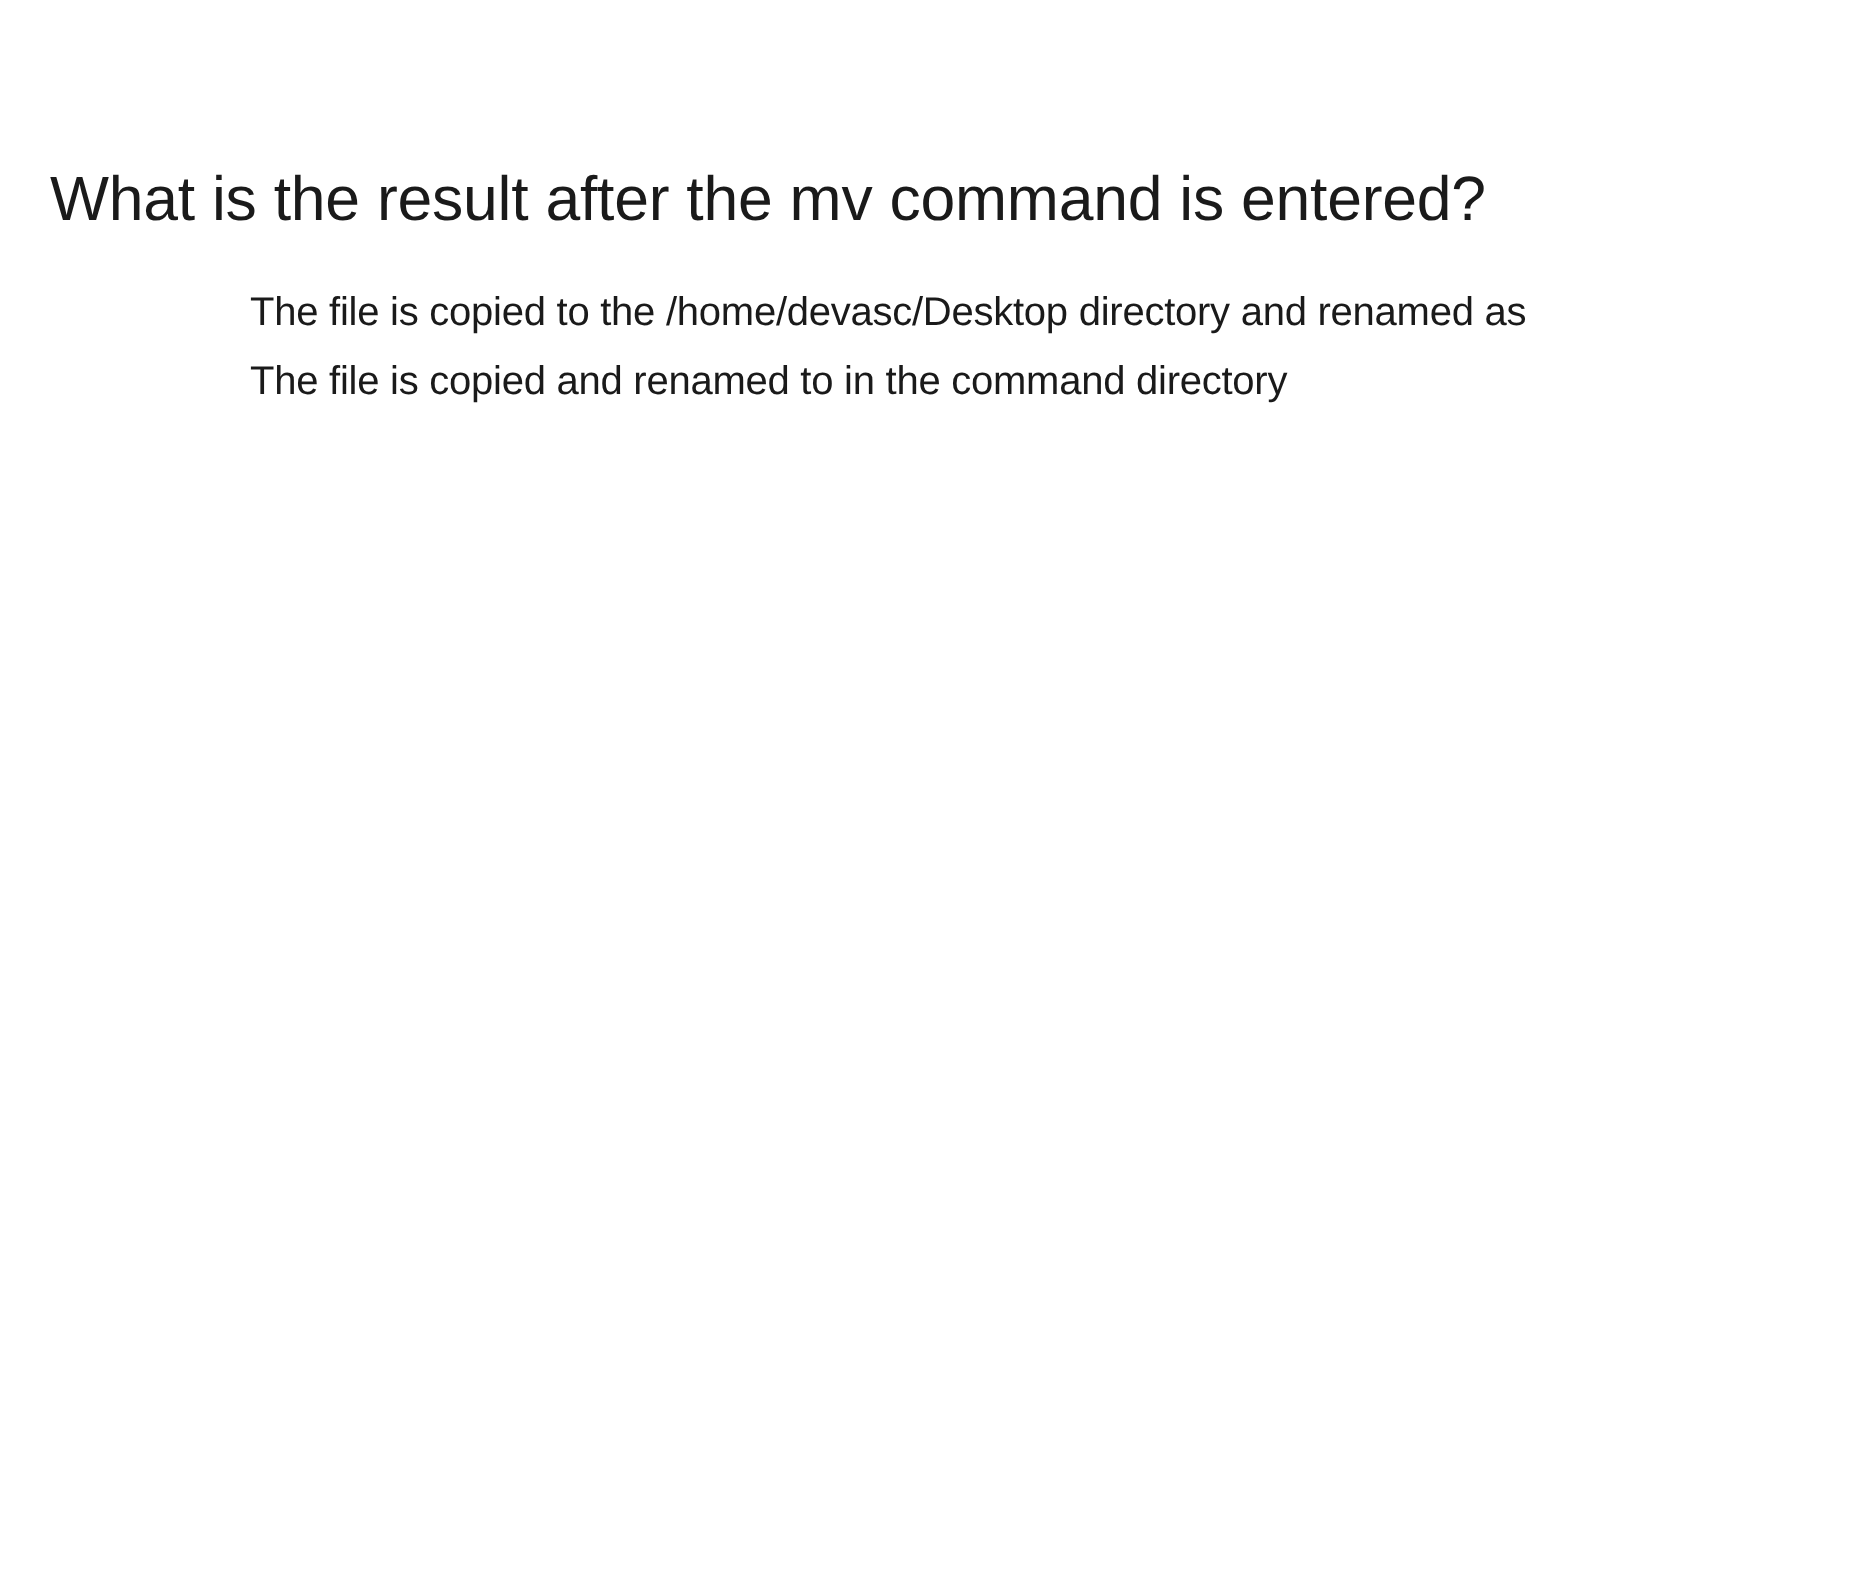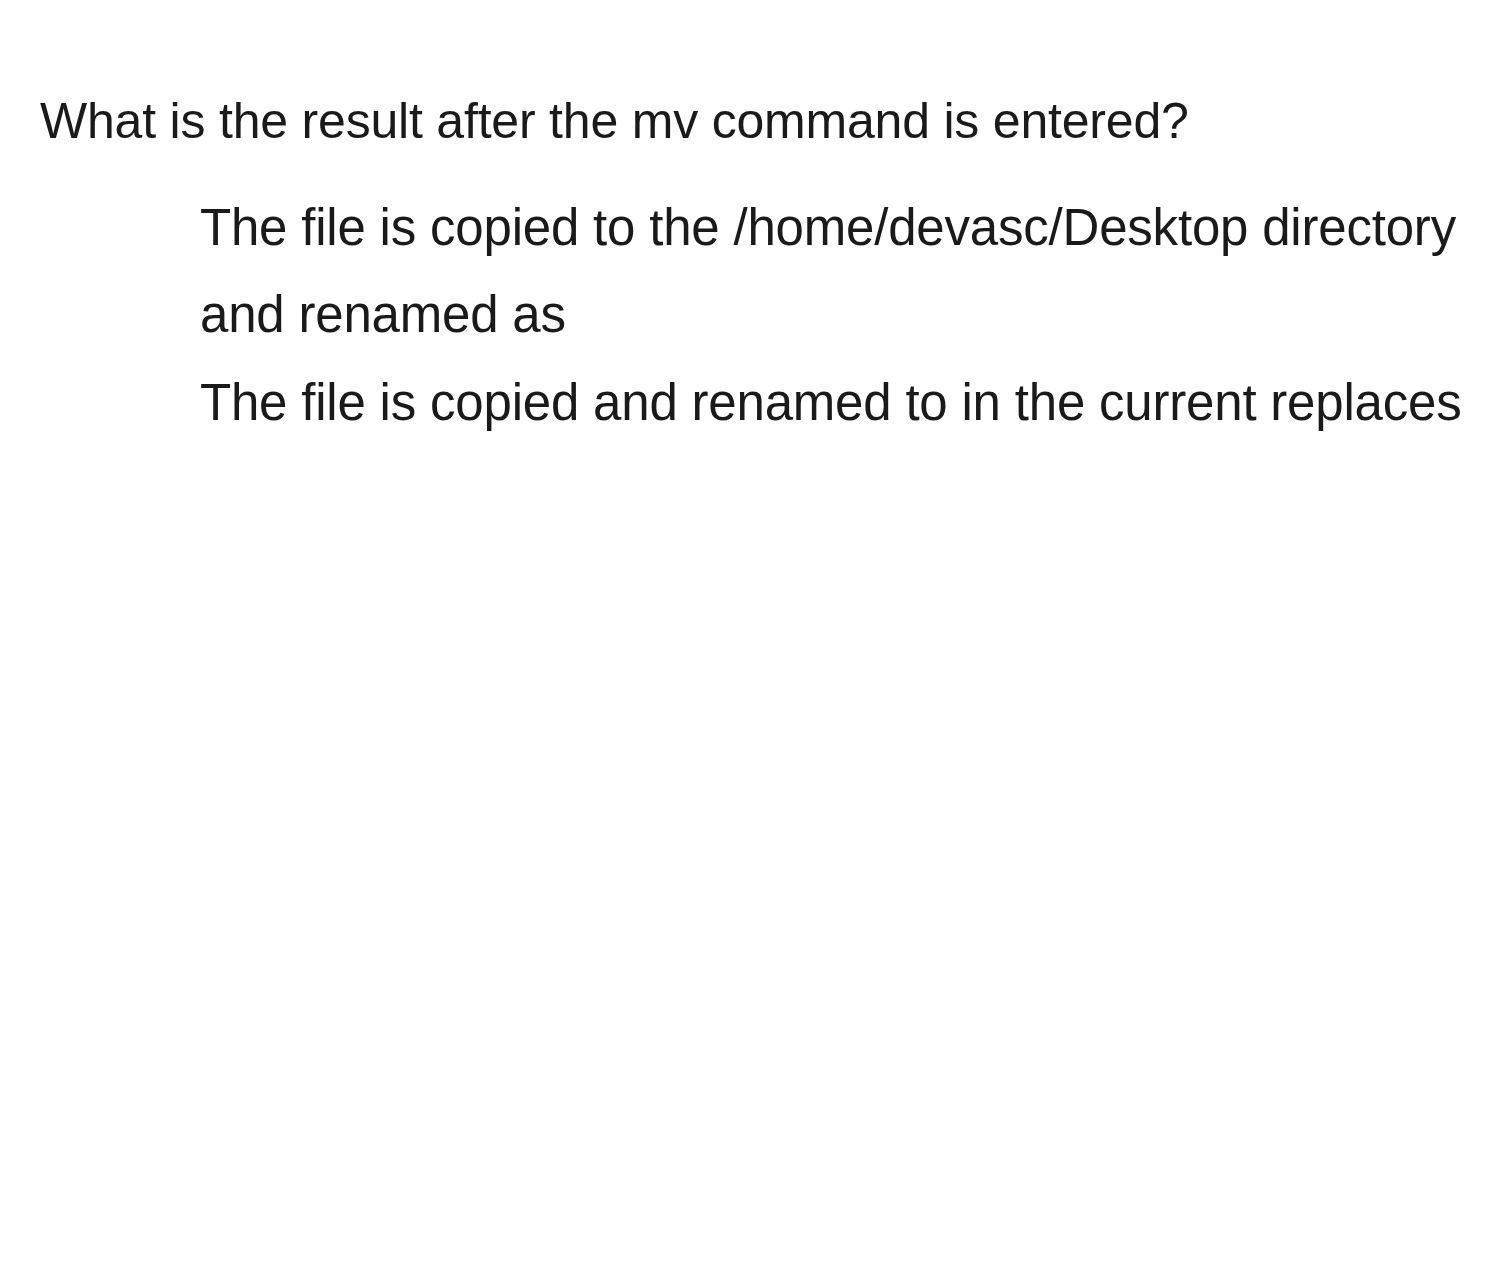--- a/index.html
+++ b/index.html
@@ -10,41 +10,42 @@
   html, body {
     width: 1500px;
     height: 1272px;
     background: #ffffff;
     font-family: -apple-system, BlinkMacSystemFont, "Segoe UI", Helvetica, Arial, sans-serif;
     color: #1a1a1a;
   }
   .page {
     padding-top: 88px;
     padding-left: 40px;
+    margin-top: 38px;
   }
   .question {
     font-size: 50px;
     font-weight: 400;
     line-height: 1.35;
     letter-spacing: -0.2px;
     margin-bottom: 28px;
   }
   .options {
     padding-left: 160px;
     padding-right: 10px;
   }
   .option {
-    font-size: 51px;
+    font-size: 32px;
     font-weight: 400;
     line-height: 1.72;
     letter-spacing: -0.2px;
   }
 </style>
 </head>
 <body>
 
 <div class="page">
   <div class="question">What is the result after the mv command is entered?</div>
   <div class="options">
     <div class="option">The file is copied to the /home/devasc/Desktop directory and renamed as</div>
-    <div class="option">The file is copied and renamed to in the current replaces</div>
+    <div class="option">The file is copied and renamed to in the command directory</div>
   </div>
 </div>
 
 </body></html>

